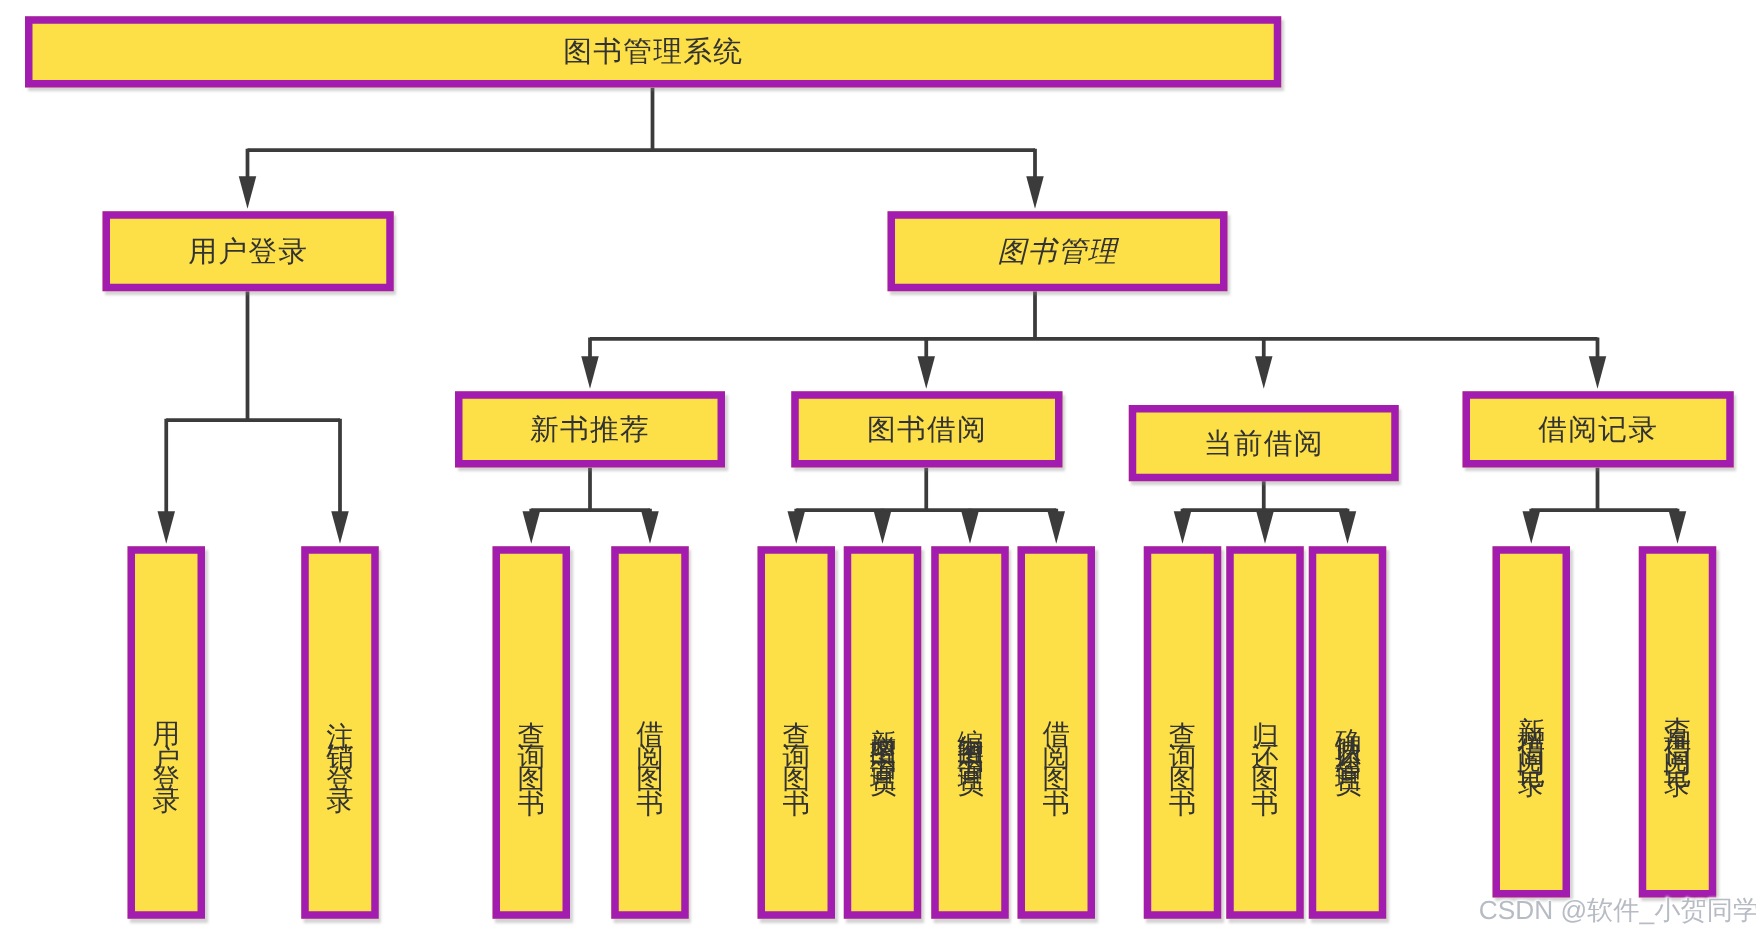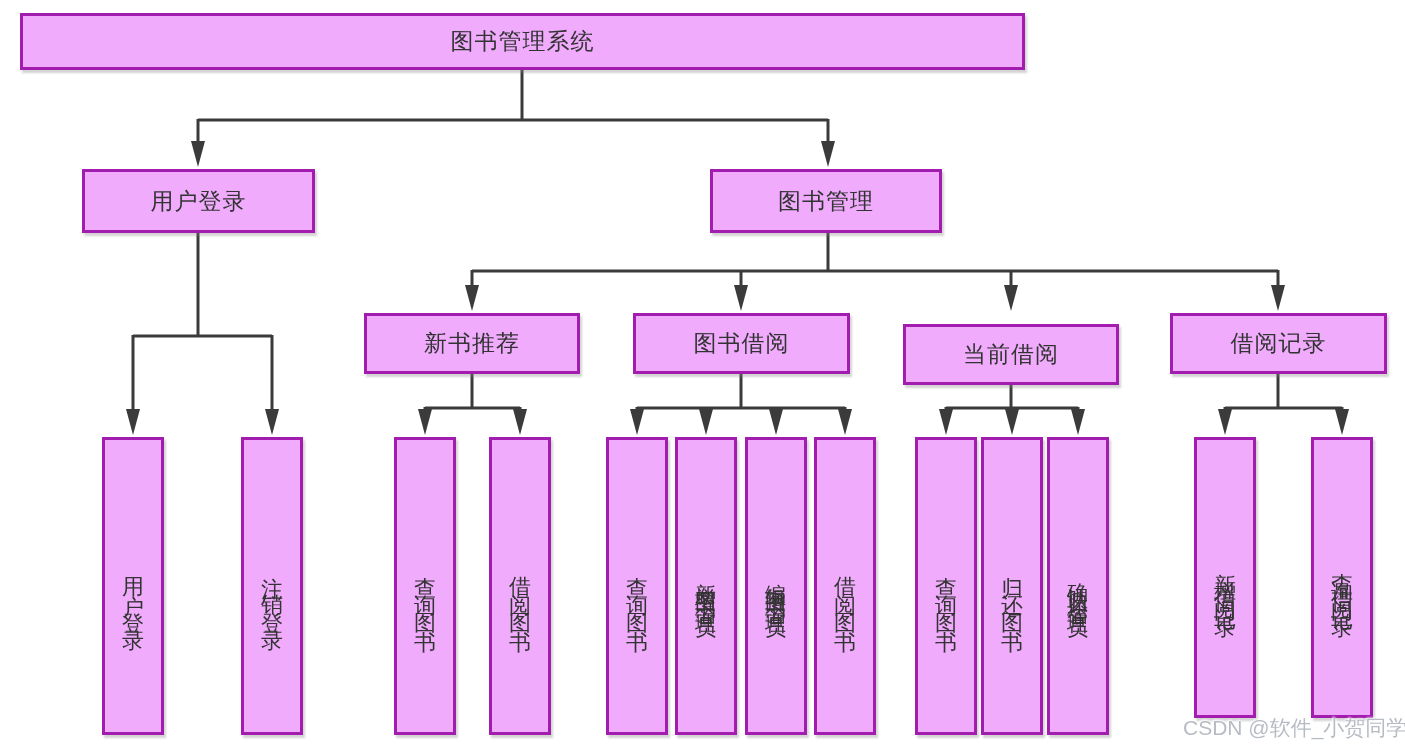--- a/index.html
+++ b/index.html
@@ -8,22 +8,22 @@
     width: 1405px;
     height: 747px;
     background: #ffffff;
     font-family: "Liberation Sans", sans-serif;
     color: #333333;
     overflow: hidden;
   }
   .box {
     position: absolute;
     box-sizing: border-box;
-    border: 3px solid #a21caf;
-    background: #f0abfc;
+    border: 6px solid #a21caf;
+    background: #fde047;
     display: flex;
     align-items: center;
     justify-content: center;
     box-shadow: 2px 3px 2px rgba(130,130,130,0.35);
   }
   .hlabel {
     font-size: 23px;
     letter-spacing: 1px;
     white-space: nowrap;
   }
@@ -124,21 +124,21 @@
     </g>
   </svg>
 
   <div class="box" style="left:20px; top:13px; width:1005px; height:57px;">
     <span class="hlabel">图书管理系统</span>
   </div>
 
   <div class="box" style="left:82px; top:169px; width:233px; height:64px;">
     <span class="hlabel">用户登录</span>
   </div>
-  <div class="box" style="left:710px; top:169px; width:232px; height:64px;">
+  <div class="box" style="left:710px; top:169px; width:272px; height:64px;font-style:italic;">
     <span class="hlabel">图书管理</span>
   </div>
 
   <div class="box" style="left:364px; top:313px; width:216px; height:61px;">
     <span class="hlabel">新书推荐</span>
   </div>
   <div class="box" style="left:633px; top:313px; width:217px; height:61px;">
     <span class="hlabel">图书借阅</span>
   </div>
   <div class="box" style="left:903px; top:324px; width:216px; height:61px;">

